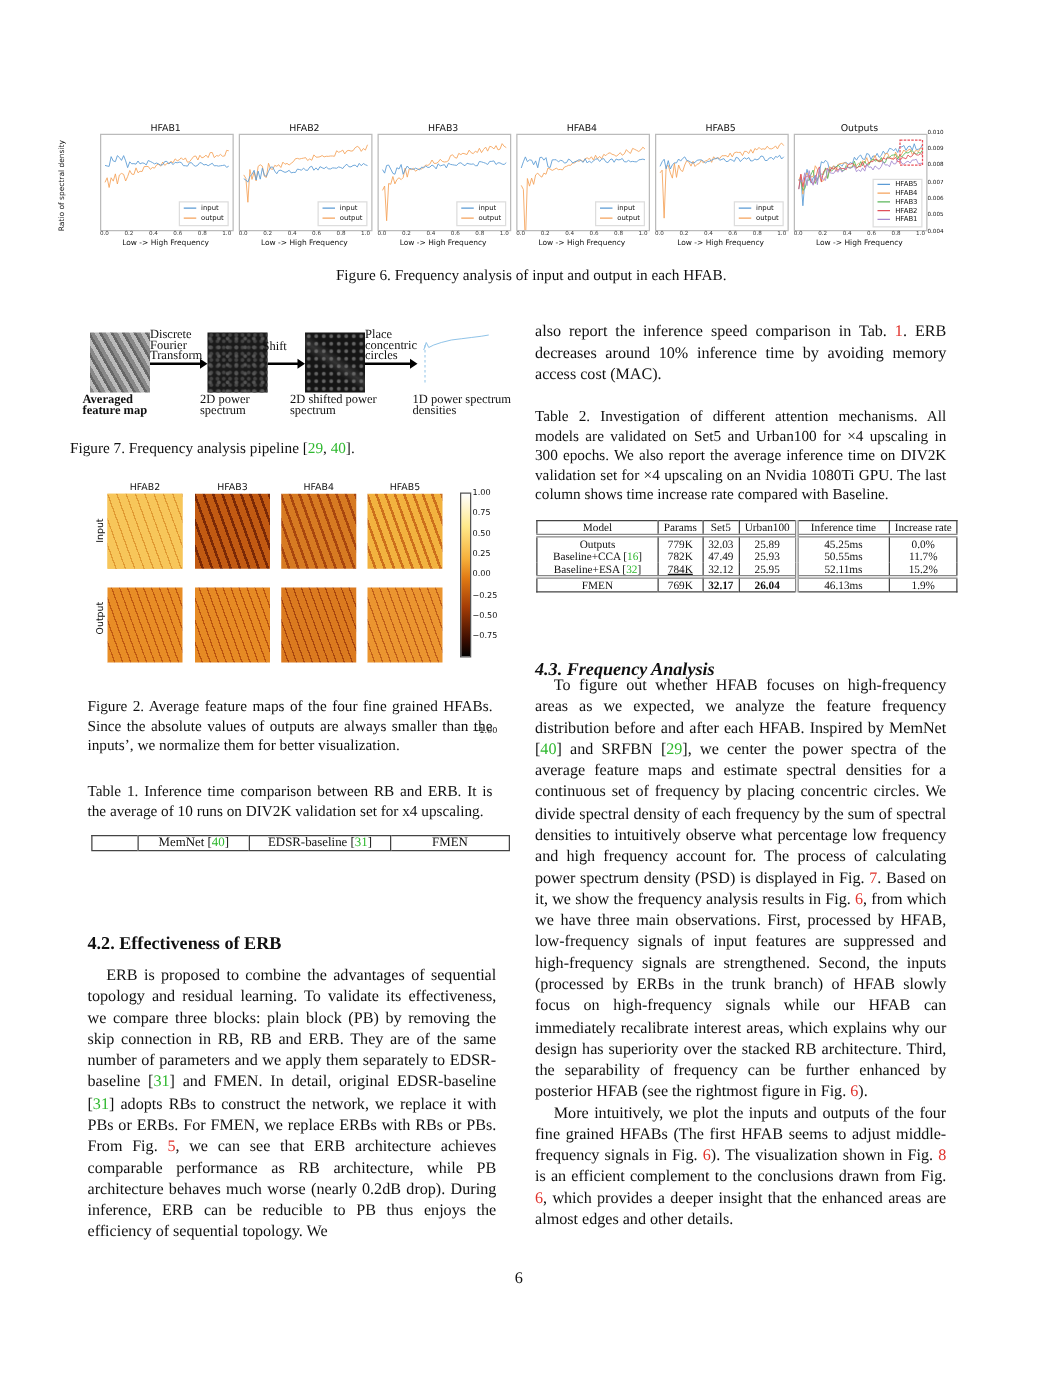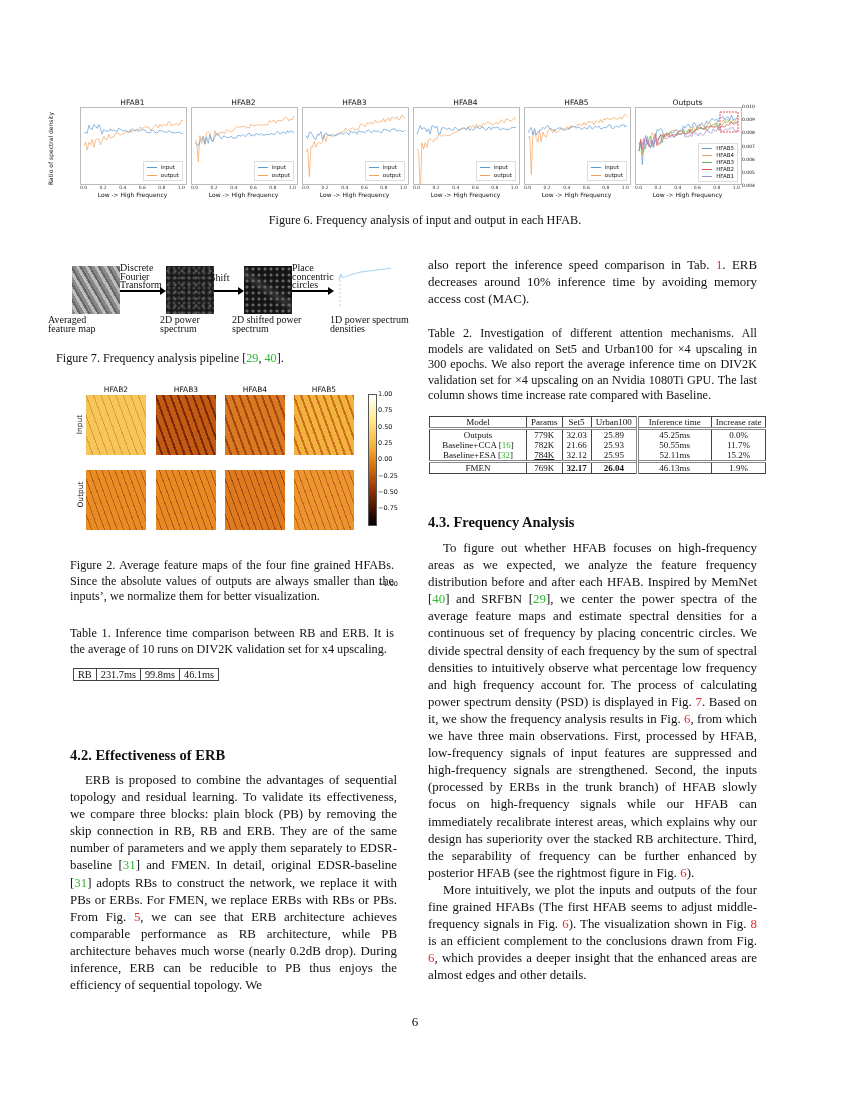--- a/index.html
+++ b/index.html
@@ -178,21 +178,21 @@
   </svg>
 
   <div class="arrow" style="left:120px; top:290px; width:44px;"></div>
   <div class="arrow" style="left:214px; top:290px; width:28px;"></div>
   <div class="arrow" style="left:292px; top:290px; width:40px;"></div>
 
   <div class="f7lbl" style="left:120px; top:264px; width:44px;">Discrete Fourier Transform</div>
   <div class="f7lbl" style="left:210px; top:274px; width:36px;">Shift</div>
   <div class="f7lbl" style="left:292px; top:264px; width:40px;">Place concentric circles</div>
 
-  <div class="f7lbl" style="left:48px; top:316px; width:60px;">Averaged feature map</div>
+  <div class="f7lbl" style="left:66px; top:316px; width:60px;font-weight:bold;">Averaged feature map</div>
   <div class="f7lbl" style="left:160px; top:316px; width:60px;">2D power spectrum</div>
   <div class="f7lbl" style="left:232px; top:316px; width:72px;">2D shifted power spectrum</div>
   <div class="f7lbl" style="left:330px; top:316px; width:80px;">1D power spectrum densities</div>
 
   <div class="abs cap" style="left:56px; width:350px; top:351px; text-align:left;">
     <span>Figure 7. Frequency analysis pipeline [</span><span class="green">29</span><span>, </span><span class="green">40</span><span>].</span>
   </div>
 </div>
 
 <div>
@@ -226,25 +226,25 @@
       <div class="cbar-tick sans" style="top: 504.1px;">−0.75</div>
       <div class="cbar-tick sans" style="top: 532px; margin-top: 48px;">−1.00</div>
     </div>
 
   <div class="abs cap" style="left:70px; width:324px; top:558px;">Figure 2. Average feature maps of the four fine grained HFABs. Since the absolute values of outputs are always smaller than the inputs’, we normalize them for better visualization.</div>
 </div>
 
 <div class="abs cap" style="left:70px; width:324px; top:626px;">Table 1. Inference time comparison between RB and ERB. It is the average of 10 runs on DIV2K validation set for x4 upscaling.</div>
 <table class="abs" style="left:73px; top:668px; border:1px solid #444;">
   <tbody>
-  <tr style="border-bottom:1px solid #444;">
-    <td style="border-right:1px solid #444;">RB</td>
-    <td style="border-right:1px solid #444;">231.7ms</td>
-    <td style="border-right:1px solid #444;">99.8ms</td>
-    <td>46.1ms</td>
+      <tr style="border-bottom:1px solid #444;">
+    <td style="border-right:1px solid #444; width:28px;"></td>
+    <td style="border-right:1px solid #444; width:80px;"><span>MemNet [</span><span class="green">40</span><span>]</span></td>
+    <td style="border-right:1px solid #444; width:104px;"><span>EDSR-baseline [</span><span class="green">31</span><span>]</span></td>
+    <td style="width:86px;">FMEN</td>
   </tr>
 </tbody>
   </table>
 
 <h3 class="abs" style="left:70px; top:747px;">4.2. Effectiveness of ERB</h3>
 <div class="abs body-text" style="left:70px; width:327px; top:772px;">
   <p><span>ERB is proposed to combine the advantages of sequential topology and residual learning. To validate its effectiveness, we compare three blocks: plain block (PB) by removing the skip connection in RB, RB and ERB. They are of the same number of parameters and we apply them separately to EDSR-baseline [</span><span class="green">31</span><span>] and FMEN. In detail, original EDSR-baseline [</span><span class="green">31</span><span>] adopts RBs to construct the network, we replace it with PBs or ERBs. For FMEN, we replace ERBs with RBs or PBs. From Fig. </span><span class="red">5</span><span>, we can see that ERB architecture achieves comparable performance as RB architecture, while PB architecture behaves much worse (nearly 0.2dB drop). During inference, ERB can be reducible to PB thus enjoys the efficiency of sequential topology. We</span></p>
 </div>
 
 <div class="abs body-text" style="left:428px; width:329px; top:257px;">
@@ -269,21 +269,21 @@
         <td style="border-right:1px solid #444;"><span>Outputs</span></td>
         <td style="border-right:1px solid #444;">779K</td>
         <td style="border-right:1px solid #444;">32.03</td>
         <td style="border-right:3px double #888;">25.89</td>
         <td style="border-right:1px solid #444;">45.25ms</td>
         <td>0.0%</td>
       </tr>
       <tr>
         <td style="border-right:1px solid #444;"><span>Baseline+CCA [</span><span class="green">16</span><span>]</span></td>
         <td style="border-right:1px solid #444;text-align:center;">782K</td>
-        <td style="border-right:1px solid #444;">21.66</td>
+        <td style="border-right:1px solid #444;">47.49</td>
         <td style="border-right:3px double #888;">25.93</td>
         <td style="border-right:1px solid #444;">50.55ms</td>
         <td>11.7%</td>
       </tr>
       <tr>
         <td style="border-right:1px solid #444;"><span>Baseline+ESA [</span><span class="green">32</span><span>]</span></td>
         <td style="border-right:1px solid #444;text-decoration:underline;">784K</td>
         <td style="border-right:1px solid #444;">32.12</td>
         <td style="border-right:3px double #888;">25.95</td>
         <td style="border-right:1px solid #444;">52.11ms</td>
@@ -295,19 +295,19 @@
     <td style="border-right:1px solid #444;">FMEN</td>
     <td style="border-right:1px solid #444;text-align:center;">769K</td>
     <td style="border-right:1px solid #444; font-weight:bold;">32.17</td>
     <td style="border-right:3px double #888; font-weight:bold;">26.04</td>
     <td style="border-right:1px solid #444;">46.13ms</td>
     <td>1.9%</td>
   </tr>
 </tbody>
   </table>
 
-<h3 class="abs" style="left:428px; top:514px;">4.3. Frequency Analysis</h3>
+<h3 class="abs" style="left:428px; top:528px;font-style:italic;">4.3. Frequency Analysis</h3>
 <div class="abs body-text" style="left:428px; width:329px; top:540px;">
   <p><span>To figure out whether HFAB focuses on high-frequency areas as we expected, we analyze the feature frequency distribution before and after each HFAB. Inspired by MemNet [</span><span class="green">40</span><span>] and SRFBN [</span><span class="green">29</span><span>], we center the power spectra of the average feature maps and estimate spectral densities for a continuous set of frequency by placing concentric circles. We divide spectral density of each frequency by the sum of spectral densities to intuitively observe what percentage low frequency and high frequency account for. The process of calculating power spectrum density (PSD) is displayed in Fig. </span><span class="red">7</span><span>. Based on it, we show the frequency analysis results in Fig. </span><span class="red">6</span><span>, from which we have three main observations. First, processed by HFAB, low-frequency signals of input features are suppressed and high-frequency signals are strengthened. Second, the inputs (processed by ERBs in the trunk branch) of HFAB slowly focus on high-frequency signals while our HFAB can immediately recalibrate interest areas, which explains why our design has superiority over the stacked RB architecture. Third, the separability of frequency can be further enhanced by posterior HFAB (see the rightmost figure in Fig. </span><span class="red">6</span><span>).</span></p>
   <p><span>More intuitively, we plot the inputs and outputs of the four fine grained HFABs (The first HFAB seems to adjust middle-frequency signals in Fig. </span><span class="red">6</span><span>). The visualization shown in Fig. </span><span class="red">8</span><span> is an efficient complement to the conclusions drawn from Fig. </span><span class="red">6</span><span>, which provides a deeper insight that the enhanced areas are almost edges and other details.</span></p>
 </div>
 
 <div class="abs" style="left:0; width:830px; top:1014px; text-align:center; font-size:13px;">6</div>
 
 </body></html>

